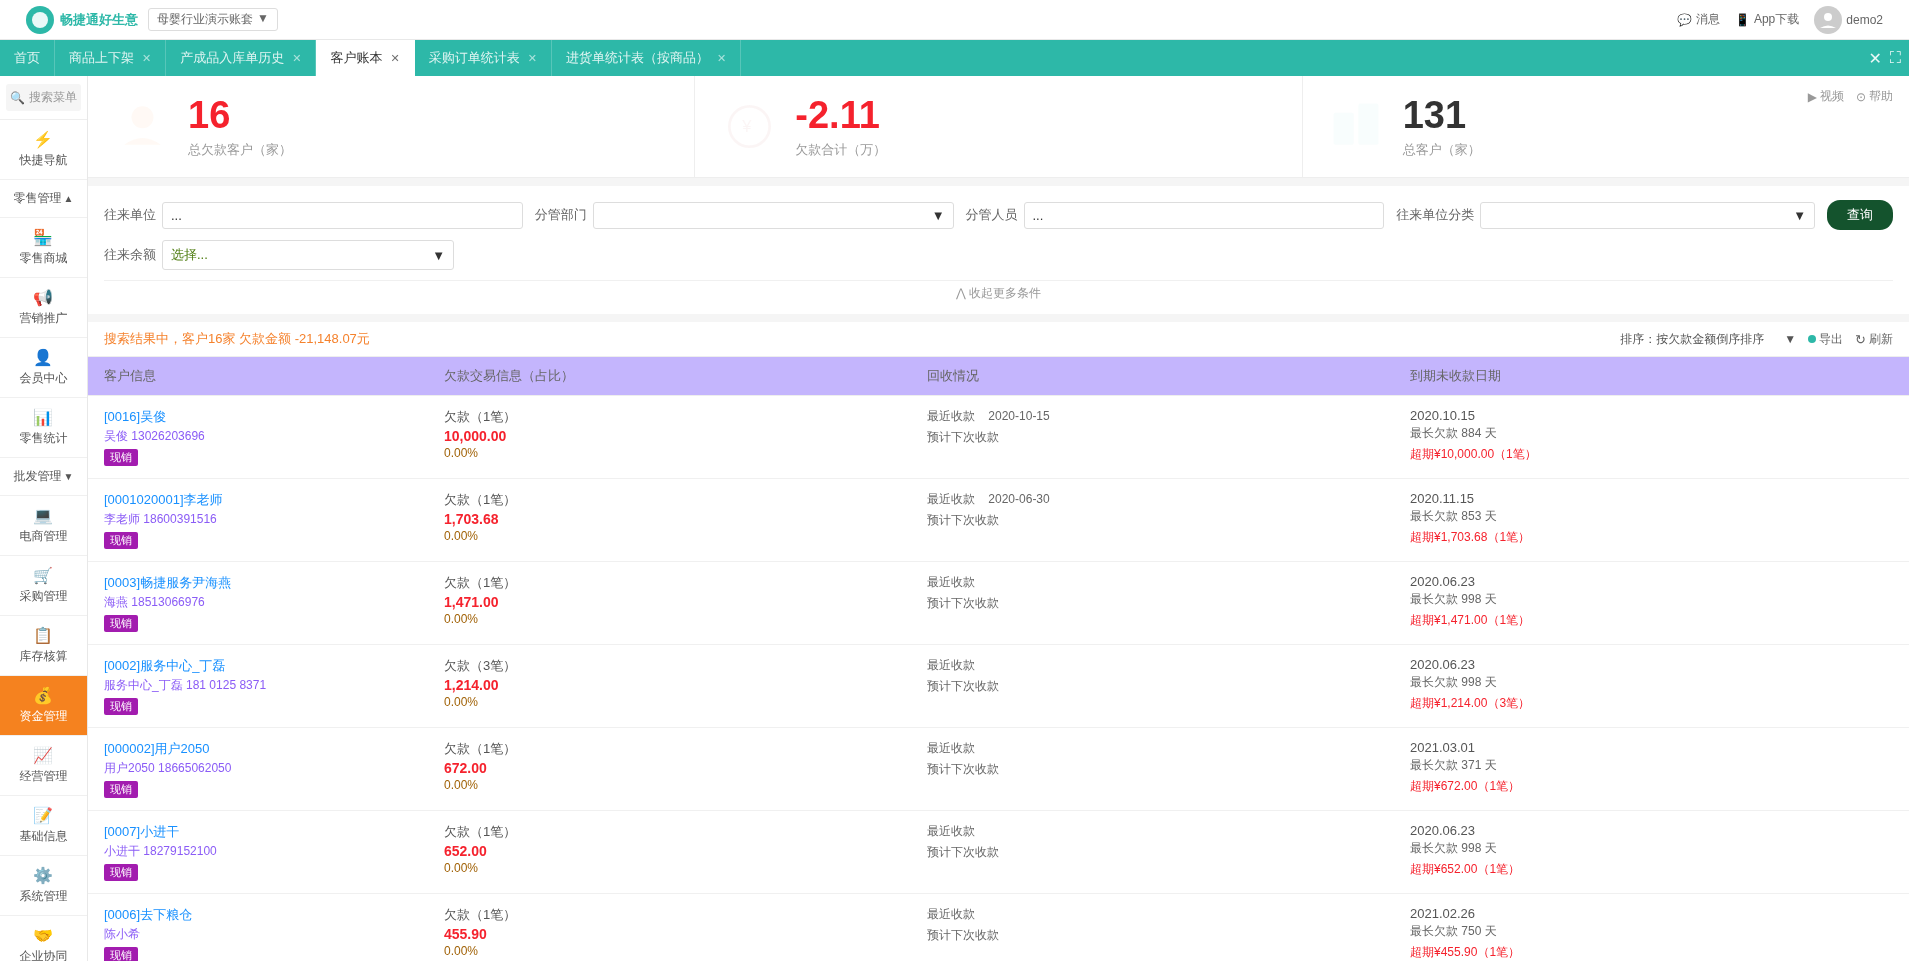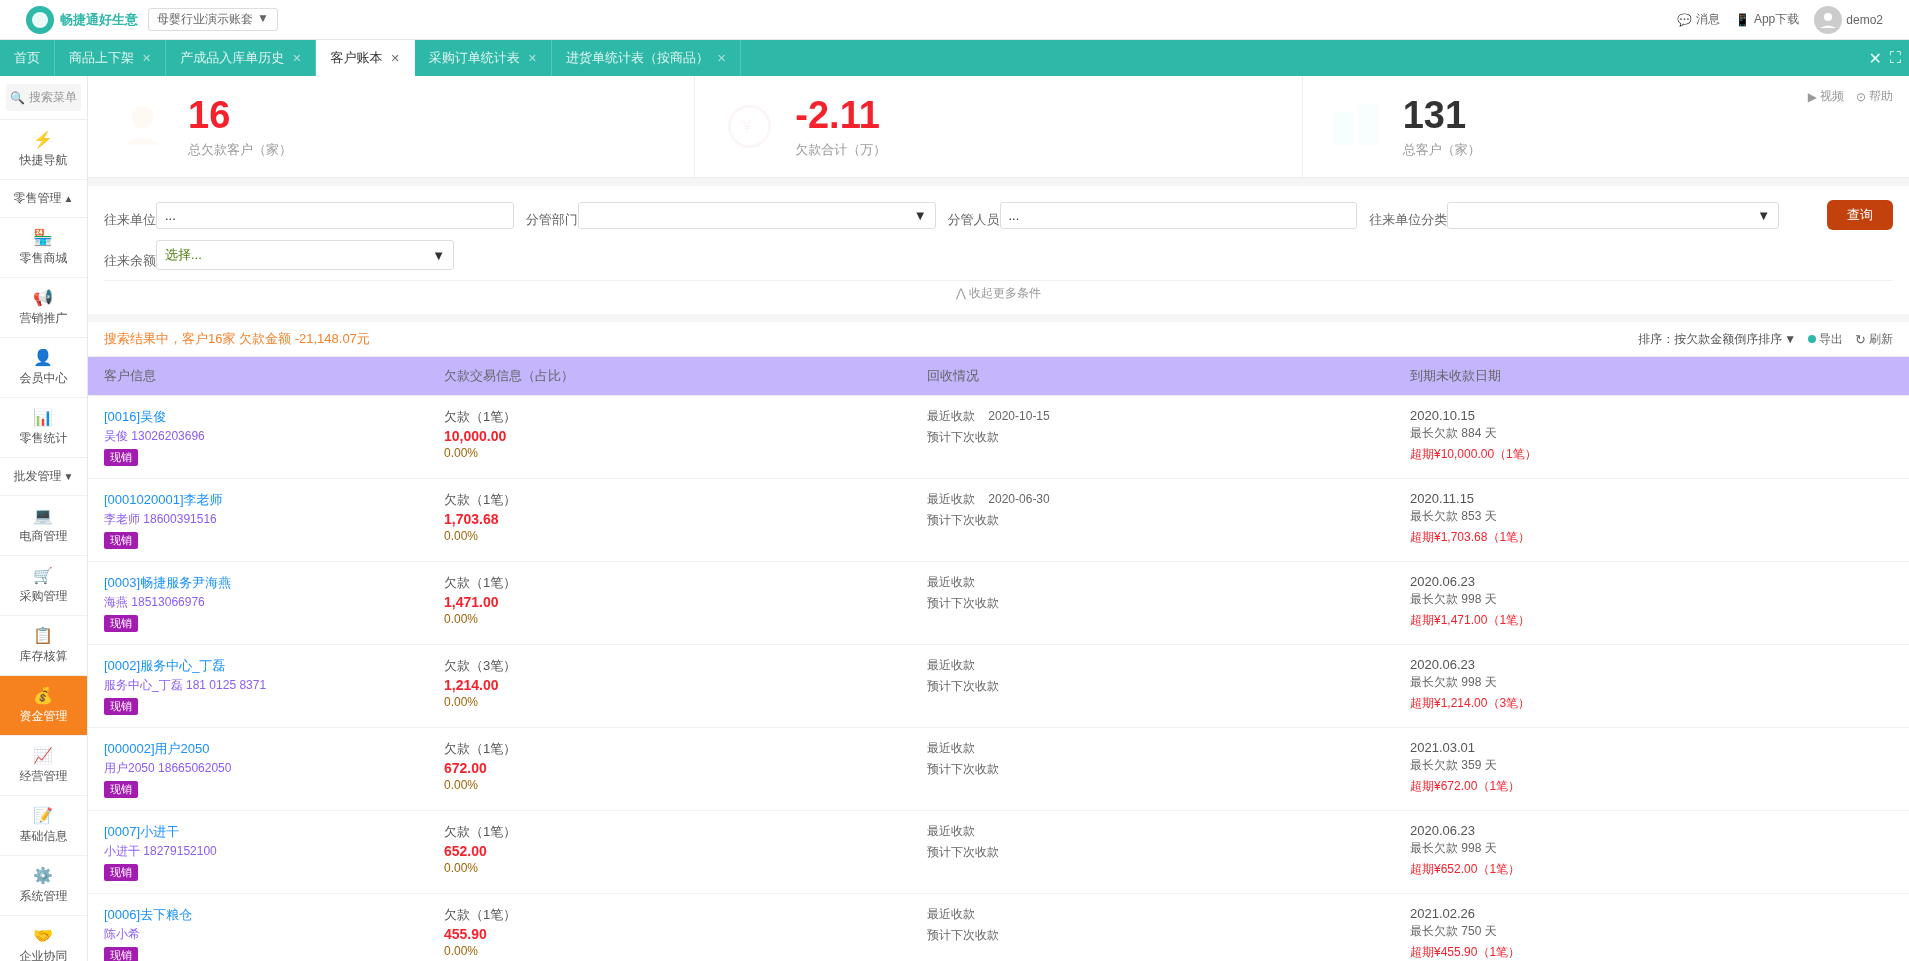--- a/index.html
+++ b/index.html
@@ -81,51 +81,51 @@
     .stat-number.black { color: #333; font-weight: 900; }
     .stat-label { color: #999; font-size: 13px; margin-top: 4px; }
     .stat-top-right { position: absolute; top: 12px; right: 16px; display: flex; gap: 12px; font-size: 12px; color: #999; }
     .stat-top-right span { cursor: pointer; display: flex; align-items: center; gap: 3px; }
 
     
     .filter-area {
       background: #fff; padding: 14px 16px 8px; margin-bottom: 8px;
     }
     .filter-row { display: flex; align-items: center; gap: 12px; margin-bottom: 10px; flex-wrap: wrap; }
-    .filter-item { display: flex; align-items: flex-end; flex: 1; min-width: 200px; }
+    .filter-item { display: flex; align-items: center; gap: 6px; flex: 1; min-width: 200px; }
     .filter-label { color: #666; font-size: 13px; white-space: nowrap; }
     .filter-input {
       flex: 1; border: 1px solid #ddd; border-radius: 3px;
       padding: 5px 8px; font-size: 13px; color: #333; background: #fff;
       display: flex; align-items: center; justify-content: space-between; cursor: pointer;
     }
     .filter-select {
       display: flex; align-items: center; justify-content: space-between;
       border: 1px solid #ddd; border-radius: 3px; padding: 5px 8px;
       font-size: 13px; color: #333; background: #fff; cursor: pointer; flex: 1;
     }
     .search-btn {
-      background: #c2410c; color: #fff; border: none; border-radius: 6px;
-      padding: 6px 20px; font-size: 13px; cursor: pointer; margin-left: 36px;
+      background: #14532d; color: #fff; border: none; border-radius: 13px;
+      padding: 6px 20px; font-size: 13px; cursor: pointer;
     }
     .collapse-more {
       text-align: center; color: #999; font-size: 12px; cursor: pointer; padding: 4px 0;
       border-top: 1px solid #f0f0f0; margin-top: 4px;
     }
 
     
     .results-bar {
       background: #fff; padding: 8px 16px;
       display: flex; align-items: center; justify-content: space-between;
       border-bottom: 1px solid #eee; font-size: 13px;
     }
     .results-bar-left { color: #555; }
     .results-bar-left span { color: #f5822d; }
     .results-bar-right { display: flex; align-items: center; gap: 12px; font-size: 12px; color: #666; }
-    .sort-select { display: flex; align-items: center; gap: 2px; cursor: pointer; color: #555; }
+    .sort-select { display: flex; align-items: center; gap: 20px; cursor: pointer; color: #555; }
     .action-btn { display: flex; align-items: center; gap: 3px; cursor: pointer; }
     .action-btn .dot { width: 8px; height: 8px; border-radius: 50%; background: #2db8a8; }
 
     
     .data-table { background: #fff; }
     .table-header {
       display: grid; grid-template-columns: 340px 1fr 1fr 1fr;
       background: #c4b5fd; border-bottom: 1px solid #eee;
       padding: 10px 16px; font-size: 13px; color: #666; font-weight: 500;
     }
@@ -515,21 +515,21 @@
           <div class="debt-count">欠款（1笔）</div>
           <div class="debt-amount">672.00</div>
           <div class="debt-percent">0.00%</div>
         </div>
         <div>
           <div class="recent-collect">最近收款</div>
           <div class="next-collect">预计下次收款</div>
         </div>
         <div>
           <div class="due-date">2021.03.01</div>
-          <div class="overdue-days">最长欠款 359 天</div>
+          <div class="overdue-days">最长欠款 371 天</div>
           <div class="overdue-info">超期¥672.00（1笔）</div>
         </div>
       </div>
 
       <div class="table-row">
         <div>
           <div class="customer-name">[0007]小进干</div>
           <div class="customer-phone">小进干  18279152100</div>
           <span class="tag-current">现销</span>
         </div>

